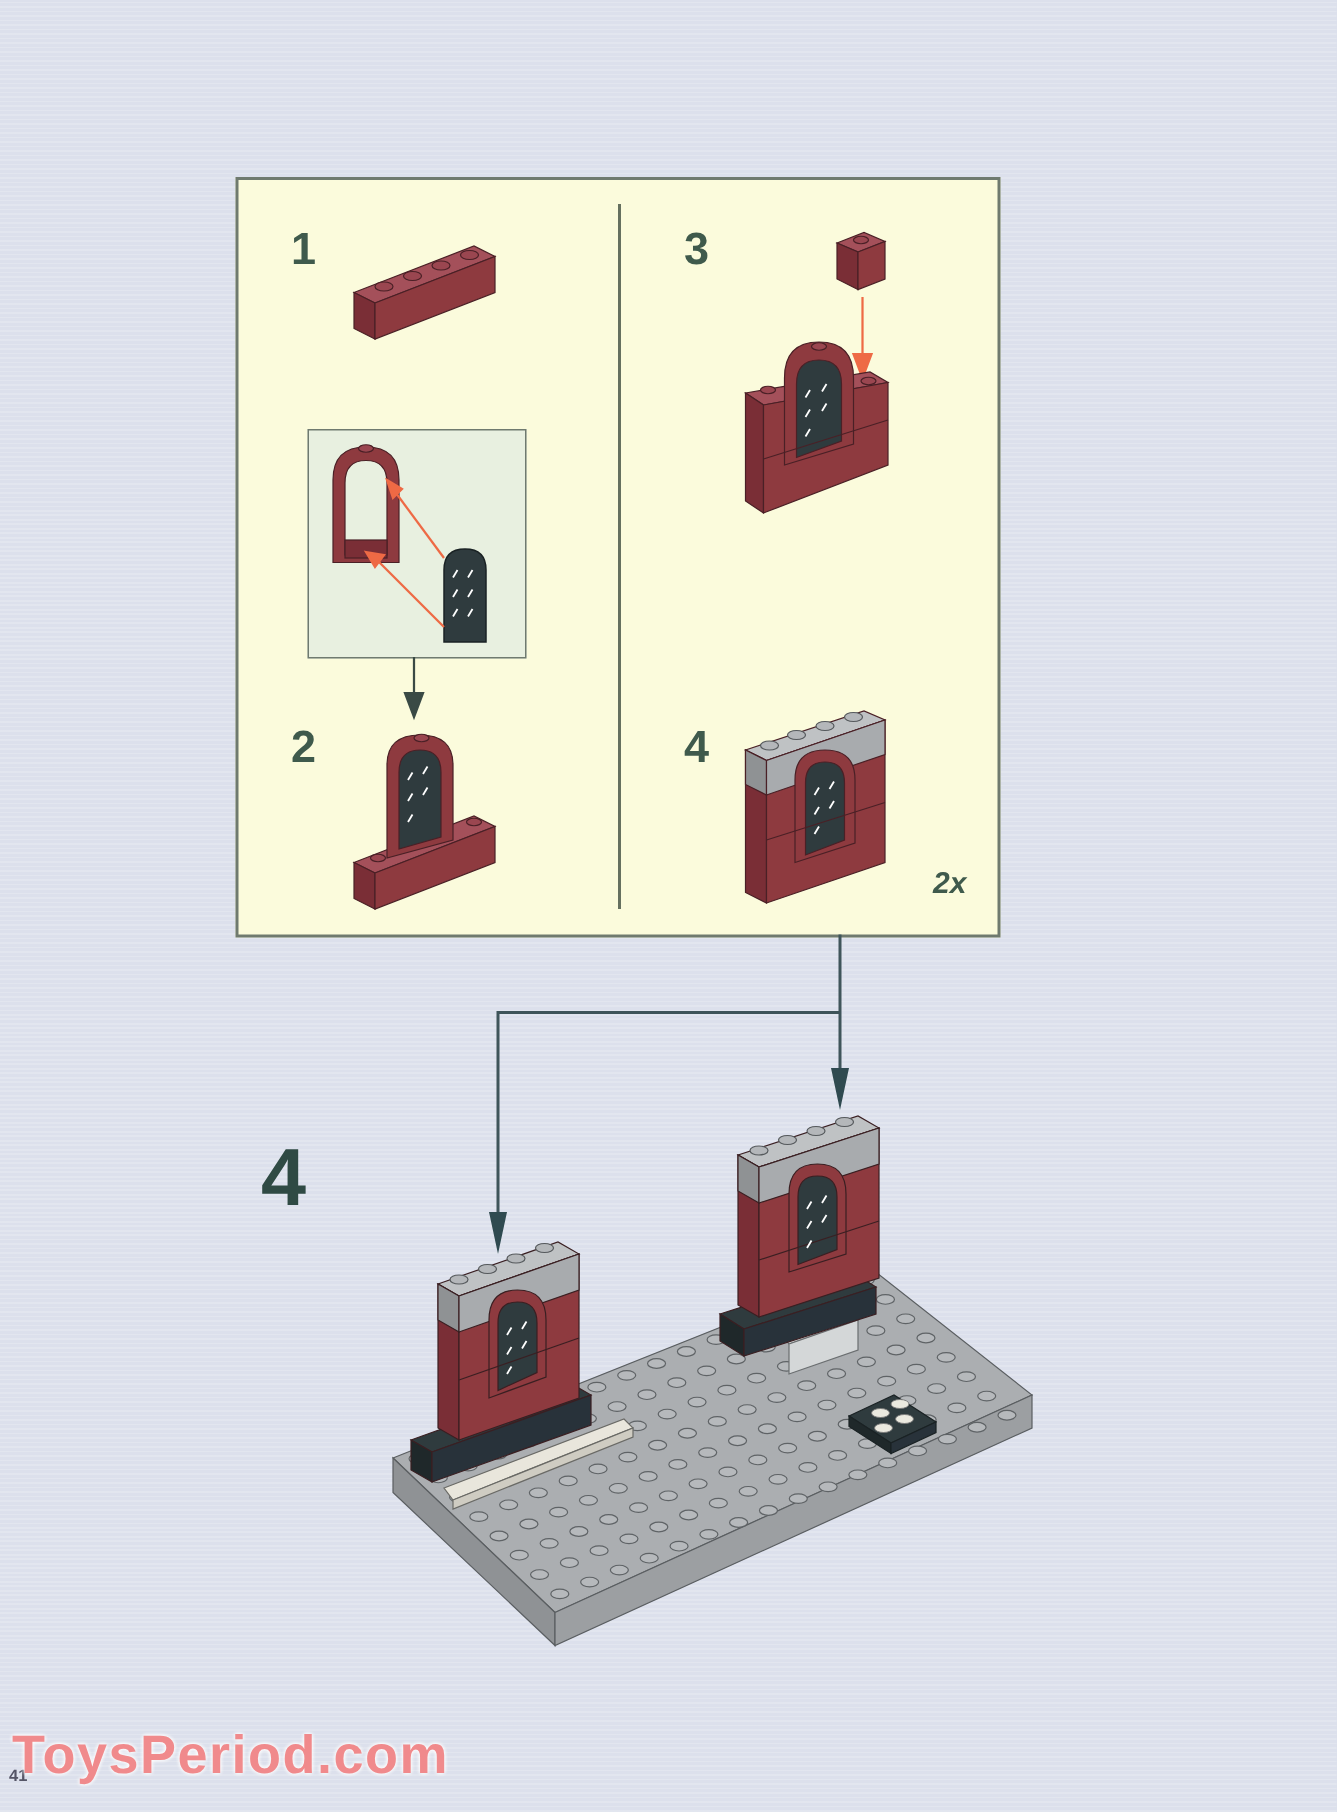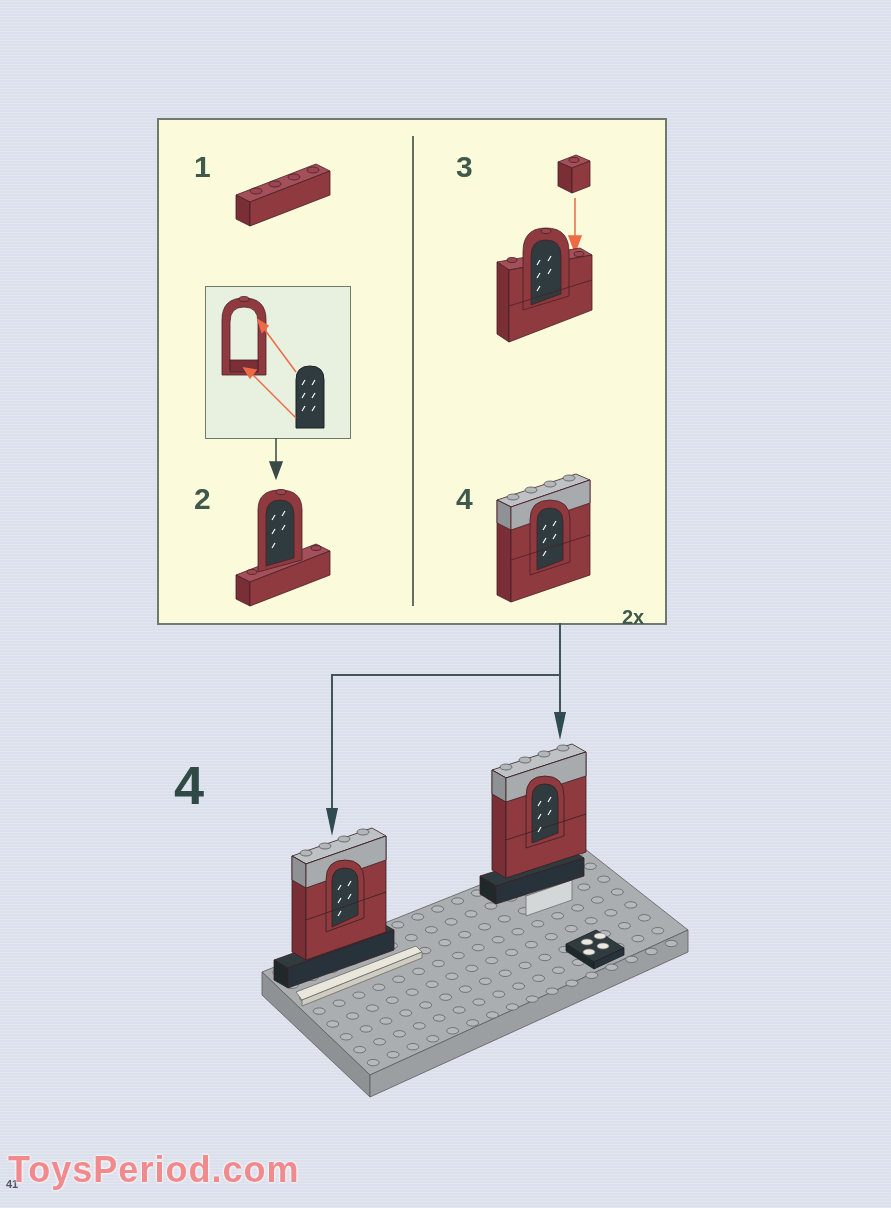--- a/index.html
+++ b/index.html
@@ -49,21 +49,21 @@
 
 <div class="page-bg"></div>
 
 <div class="panel">
   <div class="divider"></div>
 
   <div class="step-num" style="left:35px; top:32px;">1</div>
   <div class="step-num" style="left:35px; top:364px;">2</div>
   <div class="step-num" style="left:297px; top:32px;">3</div>
   <div class="step-num" style="left:297px; top:364px;">4</div>
-  <div class="count" style="left:463px; top:487px;">2x</div>
+  <div class="count" style="left:463px; top:459px;font-style:italic;">2x</div>
 
   <div class="inset"></div>
 </div>
 
 <svg style="left:0;top:0" width="891" height="1208">
   <g stroke="#4a2026" stroke-width="0.8">
     <polygon points="236,195 316,164 330,171 250,202" fill="#a4505a"></polygon>
     <polygon points="236,195 250,202 250,226 236,219" fill="#7a2e36"></polygon>
     <polygon points="250,202 330,171 330,195 250,226" fill="#8e3a3f"></polygon>
     <g fill="#9a4650">

